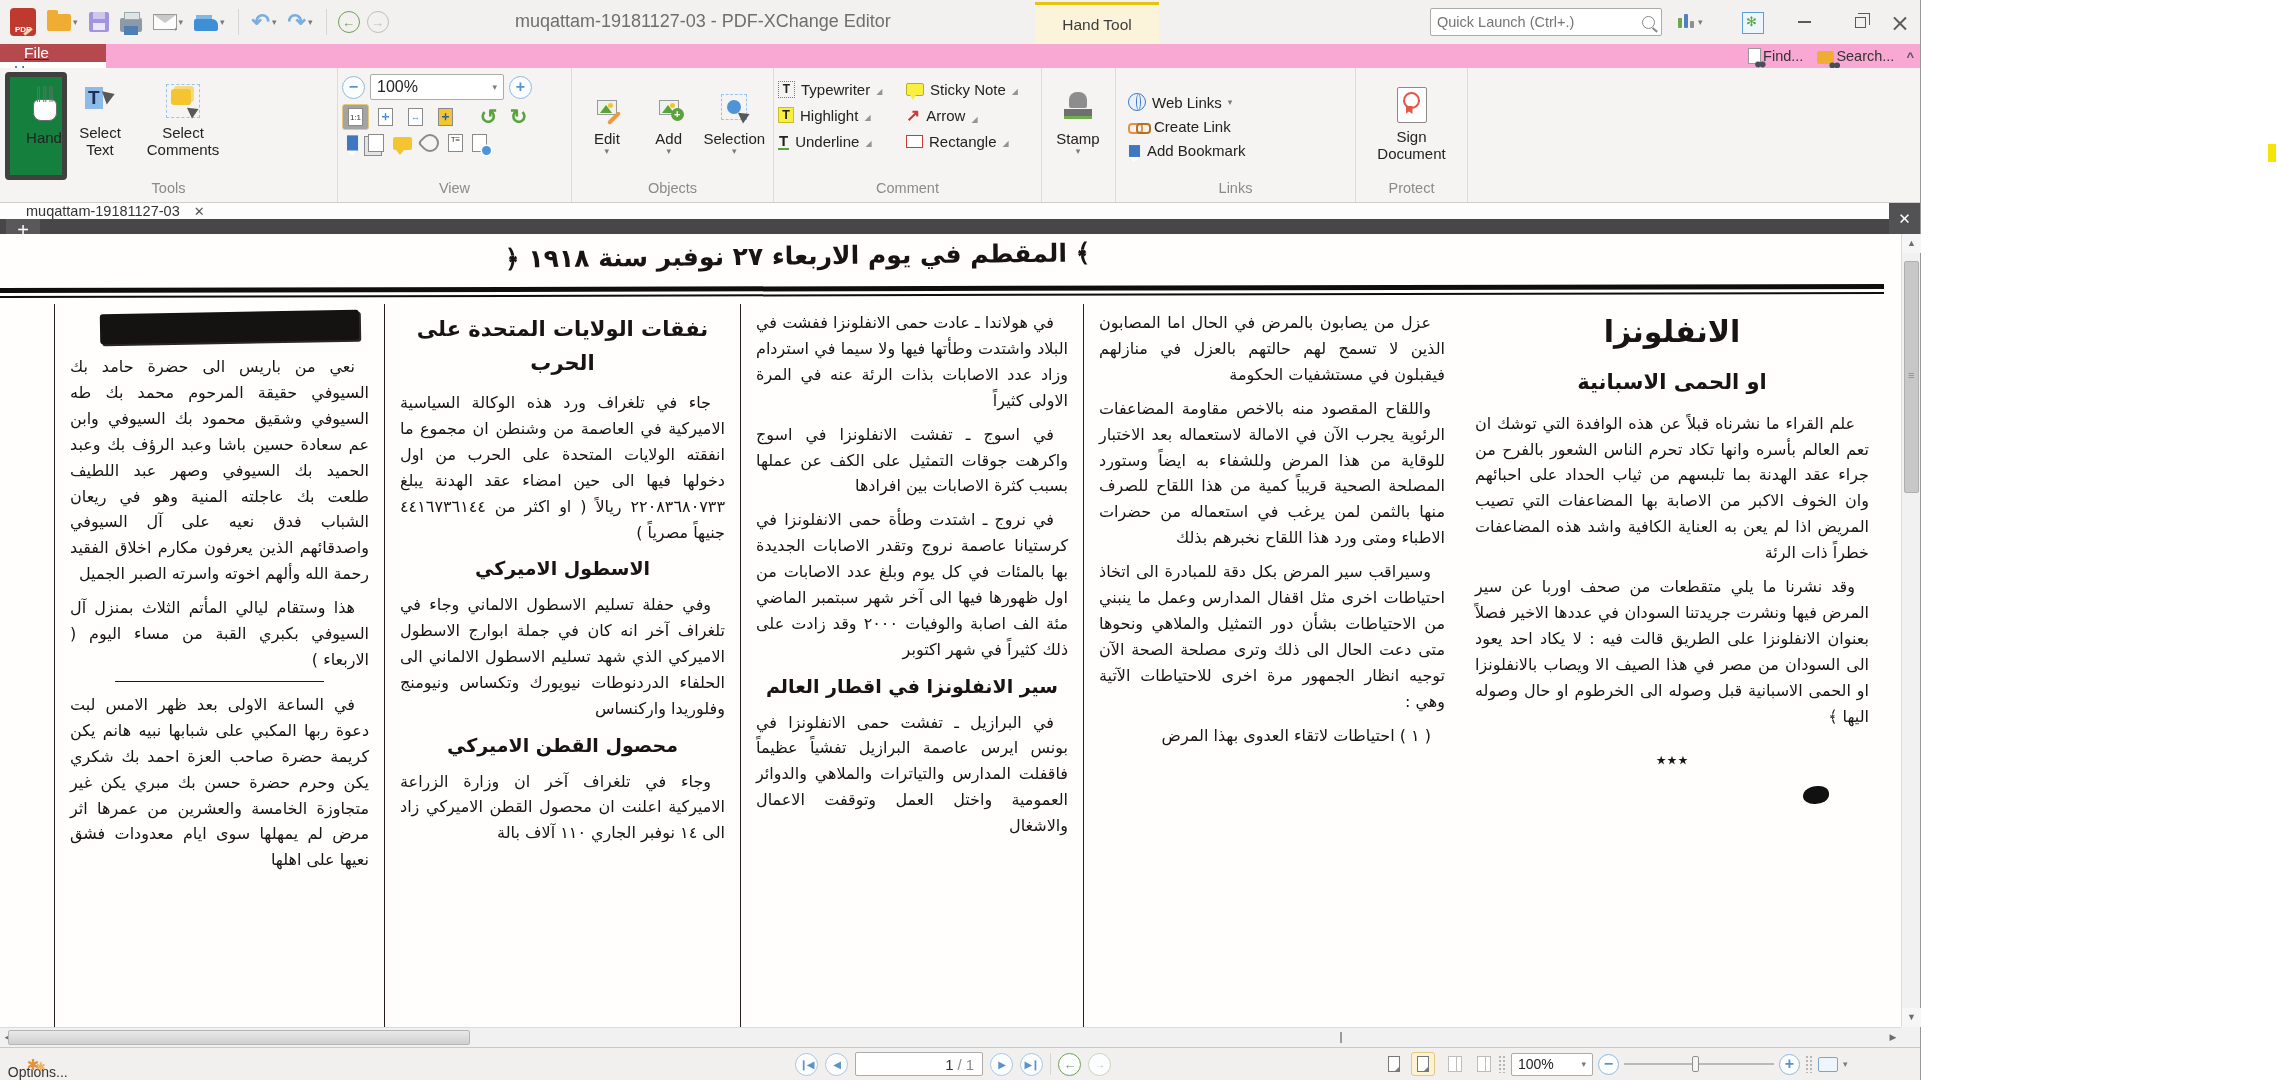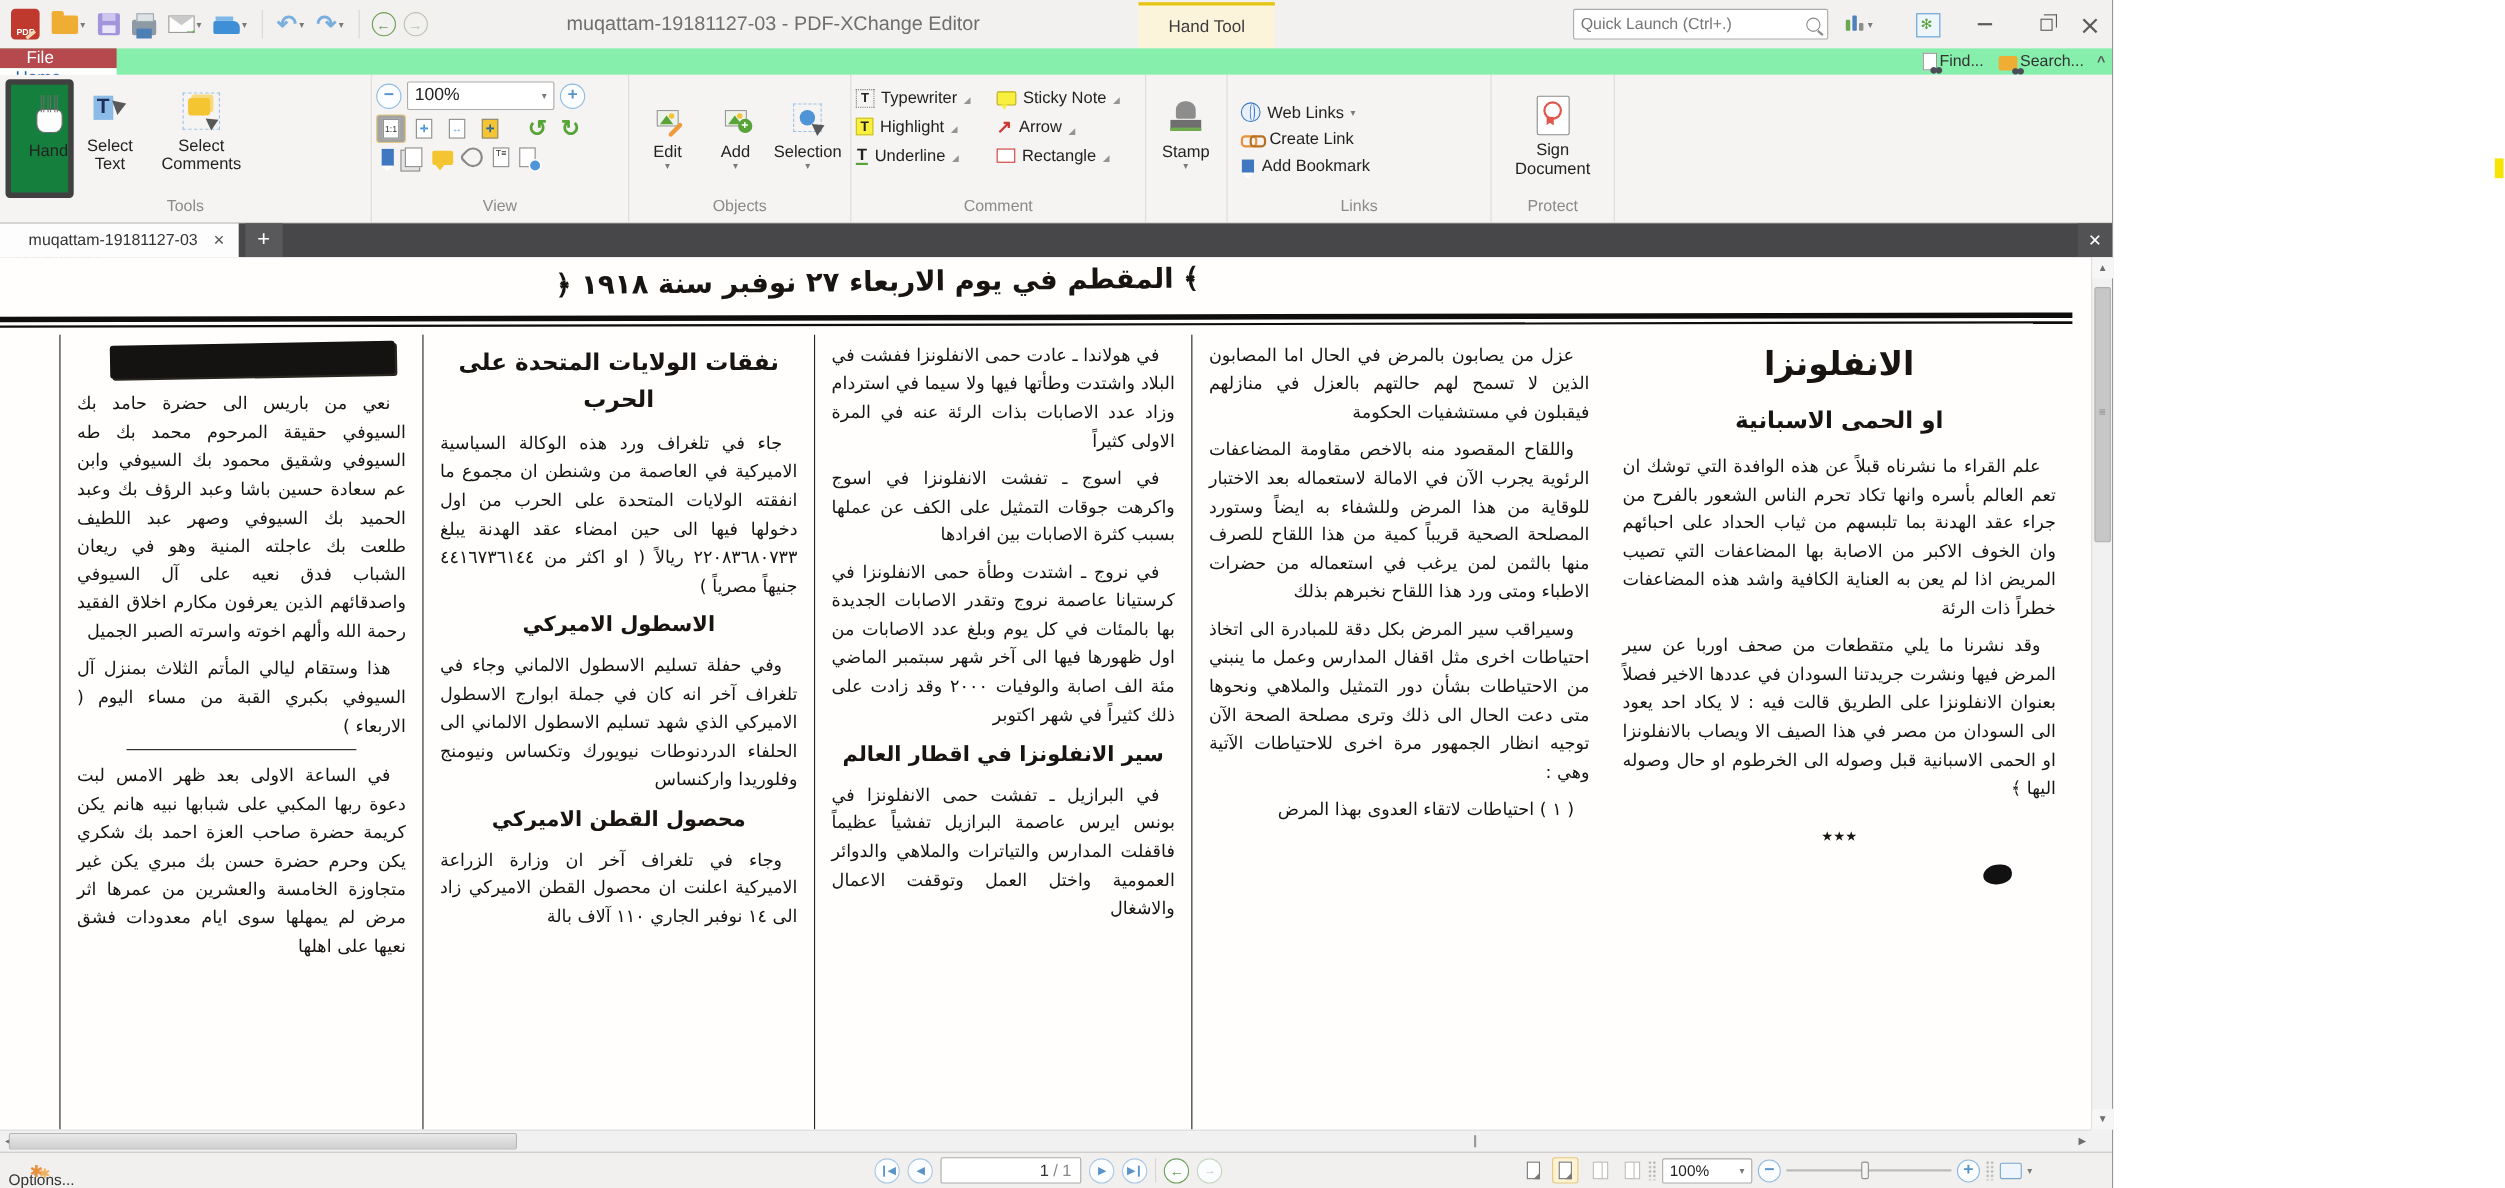--- a/index.html
+++ b/index.html
@@ -60,21 +60,21 @@
   .ic-session { width:22px; height:22px; border:1.5px solid #5e9fd4; background:#eef6fd; }
   .ic-session::before { content:"✻"; position:absolute; left:3px; top:1px; color:#58a33a; font-size:13px; }
   .bar-min { width:13px; height:2px; background:#5a5a5a; }
   .box-restore { width:11px; height:11px; border:1.5px solid #5a5a5a; position:relative; }
   .box-restore::before { content:""; position:absolute; left:2px; top:-5px; width:11px; height:11px; border:1.5px solid #5a5a5a; border-left:none; border-bottom:none; }
   .x-close { width:14px; height:14px; position:relative; }
   .x-close::before,.x-close::after { content:""; position:absolute; left:6px; top:0; width:1.8px; height:17px; background:#5a5a5a; }
   .x-close::before{ transform:rotate(45deg);} .x-close::after{ transform:rotate(-45deg);}
 
   
-  .menubar { position:relative; height:24px; background:#86efac; display:flex; align-items:stretch; font-size:15.5px; color:#333; }
+  .menubar { position:relative; height:24px; background:#f9a8d4; display:flex; align-items:stretch; font-size:15.5px; color:#333;text-decoration:underline; }
   .menu-item { padding:0 14px; display:flex; align-items:center; }
   .menu-item.file { background:#b5494e; color:#fff; padding:0 24px; }
   .menu-item.active { background:#ffffff; color:#1b5da8; }
   .menu-item.context { background:#f6efd5; }
   .menu-right { position:absolute; right:6px; top:0; height:24px; display:flex; align-items:center; gap:10px; font-size:14.5px; color:#333; }
   .chev::before { content:"^"; color:#555; font-size:13px; font-weight:bold; }
   .ic-docfind { width:13px; height:16px; background:#fff; border:1px solid #999; }
   .ic-docfind::after, .ic-folderfind::after { content:"⬤⬤"; position:absolute; right:-4px; bottom:-4px; font-size:6px; color:#4a4f57; letter-spacing:-2px; }
   .ic-folderfind { width:17px; height:13px; background:#f0ad33; border-radius:2px; margin-top:3px; }
 
@@ -151,21 +151,21 @@
   .ic-globe::after { content:""; position:absolute; left:0, }
   .ic-chain { width:20px; height:12px; }
   .ic-chain::before,.ic-chain::after { content:""; position:absolute; width:11px; height:7px; border:2.2px solid #e8913c; border-radius:4px; top:2px; }
   .ic-chain::after { left:8px; border-color:#b86f22; }
   .ic-cert { width:30px; height:36px; background:#fff; border:1.6px solid #8a8a8a; border-radius:2px; }
   .ic-cert::before { content:""; position:absolute; left:5px; top:4px; width:13px; height:13px; border-radius:50%; background:#fff; border:2.5px solid #e2574c; }
   .ic-cert::after { content:""; position:absolute; left:8px; top:18px; width:7px; height:8px; background:#e2574c; clip-path:polygon(0 0,100% 0,100% 100%,50% 70%,0 100%); }
   .rib-spacer { flex:1; border-right:none; }
 
   
-  .tabbar { position:relative; height:31px; background:#47474a; display:flex; align-items:stretch; }
+  .tabbar { position:relative; height:31px; background:#47474a; display:flex; align-items:stretch;flex-direction:column; }
   .doc-tab { background:#fdfdfd; color:#333; font-size:14.5px; display:flex; align-items:center; gap:14px; padding:0 12px 0 26px; }
   .doc-tab .x { color:#555; font-size:13px; }
   .doc-tab .x::before { content:"✕"; }
   .newtab { width:34px; background:#59595c; color:#fff; display:flex; align-items:center; justify-content:center; font-size:20px; margin-left:6px; }
   .newtab::before { content:"+"; }
   .tab-close-r { position:absolute; right:0; top:0; width:31px; height:31px; background:#525255; color:#fff; display:flex; align-items:center; justify-content:center; font-size:15px; }
   .tab-close-r::before { content:"✕"; }
 
   
   .docarea { position:relative; height:813px; background:#e9e9e9; }

